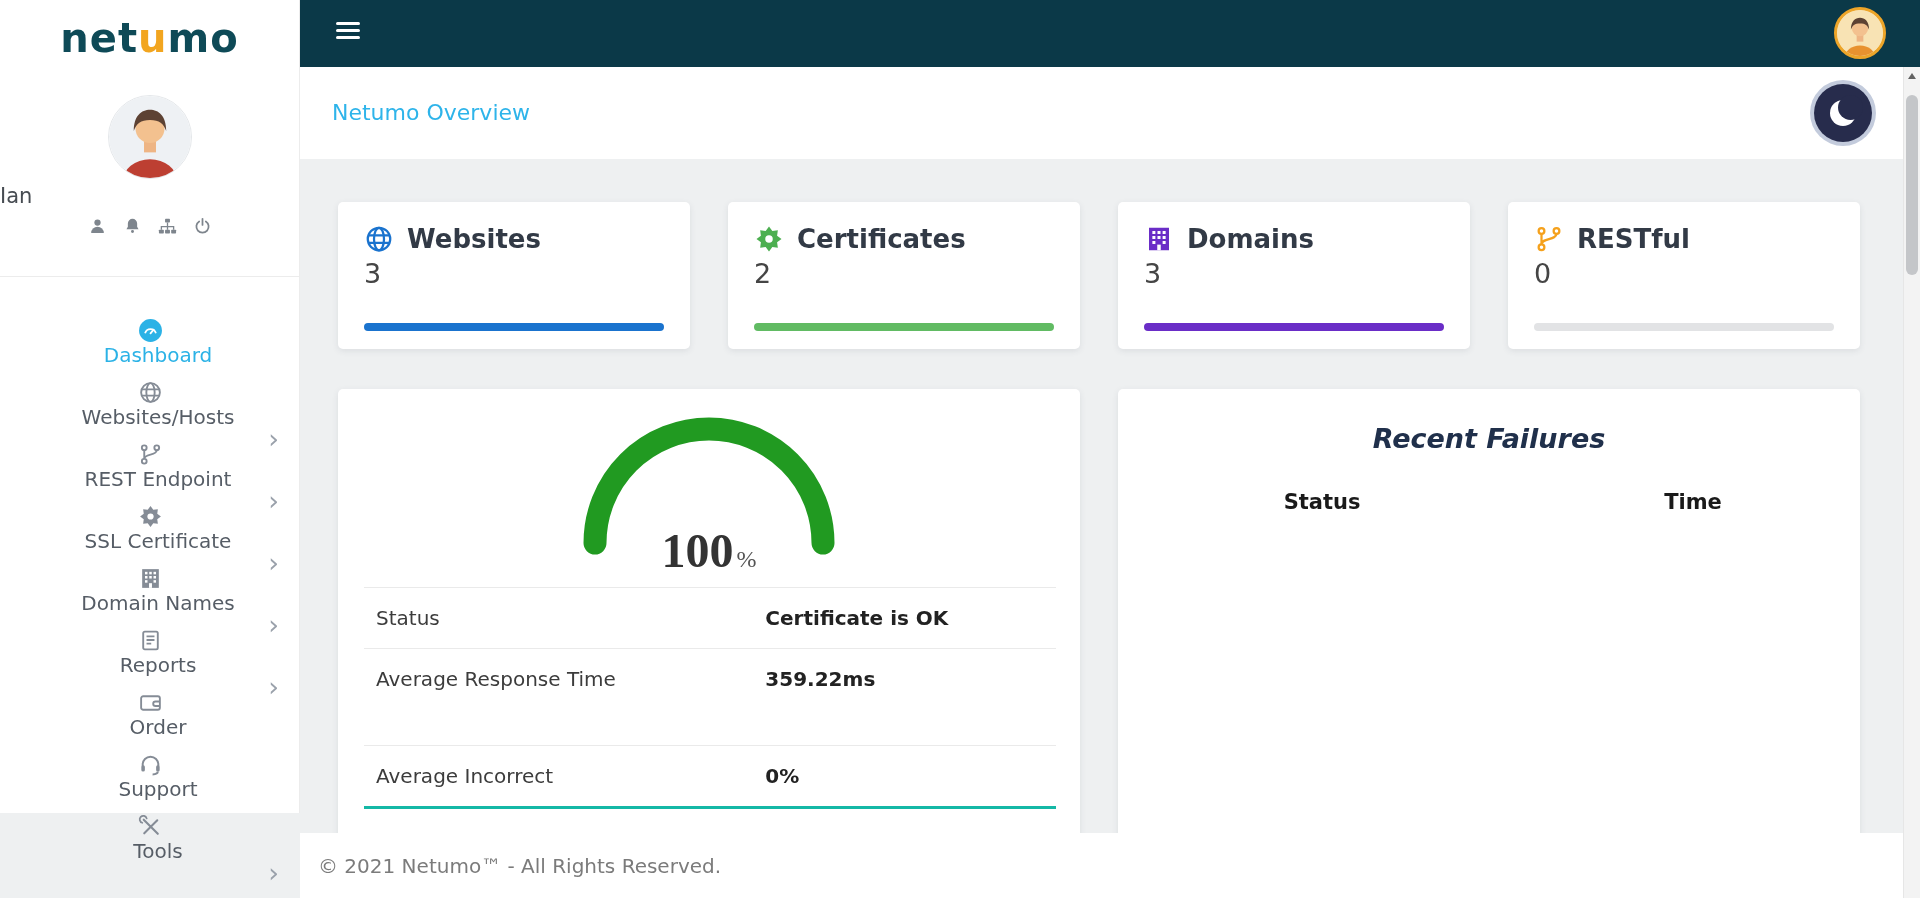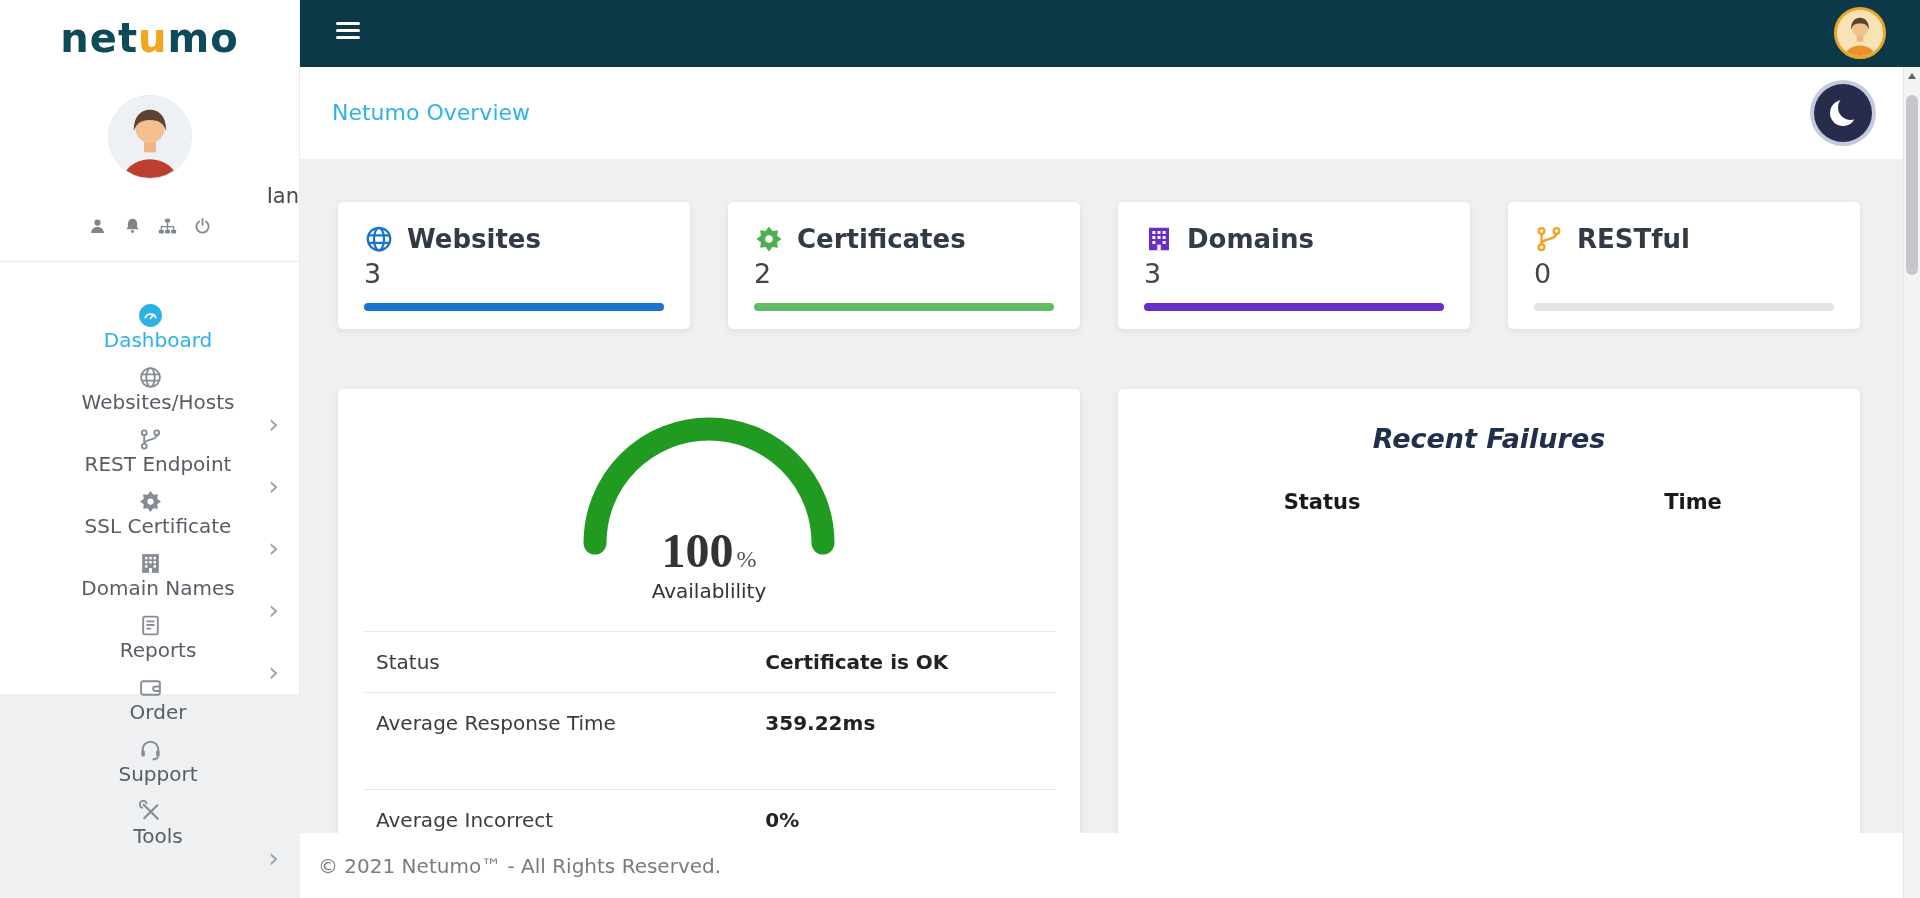--- a/index.html
+++ b/index.html
@@ -7,27 +7,27 @@
   body {
     position: relative;
     font-family: "DejaVu Sans", "Liberation Sans", sans-serif;
     background: #eef0f1;
     overflow: hidden;
     color: #333;
   }
 
   
   .sidebar {
-    position:absolute; left:0; top:0; width:300px; height:694px;
+    position:absolute; left:0; top:0; width:300px; height:813px;
     background:#fff; z-index:3; border-right:1px solid #ececec;
   }
   .logo { padding-top:14px; text-align:center; font-size:40px; font-weight:700;
           letter-spacing:1px; color:#0e4a57; line-height:48px; }
   .logo .logo-accent { color:#f2a51f; }
-  .profile-block { text-align:right; border-bottom:1px solid #ececec; padding-bottom:24px; }
+  .profile-block { text-align:left; border-bottom:1px solid #ececec; padding-bottom:39px; }
   .avatar-lg { width:84px; height:84px; border-radius:50%; overflow:hidden;
                margin:33px auto 0; border:1px solid #e4e7ea; }
   .avatar-lg svg, .avatar-sm svg { display:block; width:100%; height:100%; }
   .user-name { margin-top:5px; font-size:21px; color:#474c52; font-weight:500; }
   .profile-icons { margin-top:8px; display:flex; justify-content:center; gap:14px; }
   .profile-icons .p-icon { width:21px; height:21px; color:#7e858d; cursor:pointer; }
   .p-icon svg { width:100%; height:100%; display:block; }
 
   .nav { padding-top:41px; }
   .nav-item { height:62px; display:flex; align-items:center; padding:0 20px 0 22px; cursor:pointer;flex-direction:column; }
@@ -49,21 +49,21 @@
   .content-header { position:absolute; left:0; right:0; top:0; height:92px; background:#fff; }
   .page-title { position:absolute; left:32px; top:0; line-height:92px; font-size:22px;
                 color:#2eb4ea; font-weight:500; }
   .moon-btn { position:absolute; right:48px; top:17px; width:58px; height:58px; border-radius:50%;
               background:#272c4c; box-shadow:0 0 0 4px #c3cbdc; cursor:pointer; }
   .moon { position:absolute; left:16px; top:16px; width:26px; height:26px; border-radius:50%;
           background:#fff; overflow:visible; }
   .moon::after { content:''; position:absolute; left:8px; top:-5px; width:25px; height:25px;
                  border-radius:50%; background:#272c4c; }
 
-  .cards-row { position:absolute; left:38px; right:60px; top:135px; height:127px; display:flex; gap:38px; }
+  .cards-row { position:absolute; left:38px; right:60px; top:135px; height:147px; display:flex; gap:38px; }
   .stat-card { flex:1; background:#fff; border-radius:5px; box-shadow:0 2px 6px rgba(60,70,90,.10);
                padding:22px 26px 18px 26px; display:flex; flex-direction:column; }
   .stat-head { display:flex; align-items:center; gap:13px; }
   .stat-icon { width:30px; height:30px; }
   .stat-icon svg { width:100%; height:100%; display:block; }
   .stat-icon.blue { color:#1a73ce; }
   .stat-icon.green { color:#4caf50; }
   .stat-icon.purple { color:#6a2dc7; }
   .stat-icon.orange { color:#f5a11c; }
   .stat-label { font-size:26px; font-weight:600; color:#323a46; }
@@ -357,21 +357,20 @@
   <div class="bottom-row">
     <div class="panel">
       <div class="gauge-wrap">
         <svg viewBox="0 0 280 158">
           <path d="M26 142 A114 114 0 0 1 254 142" fill="none" stroke-width="23" stroke-linecap="round" style="stroke: rgb(33, 154, 33);"></path>
         </svg>
         <div class="gauge-value">
           <span class="gauge-number">100</span><span class="gauge-unit">%</span>
         </div>
       </div>
-      <div class="gauge-caption">Availablility</div>
 
       <div class="stats-table">
         <div class="stats-row">
           <div class="s-label">Status</div>
           <div class="s-value">Certificate is OK</div>
         </div>
         <div class="stats-row">
           <div class="s-label">Average Response Time</div>
           <div class="s-value">359.22ms</div>
         </div>

